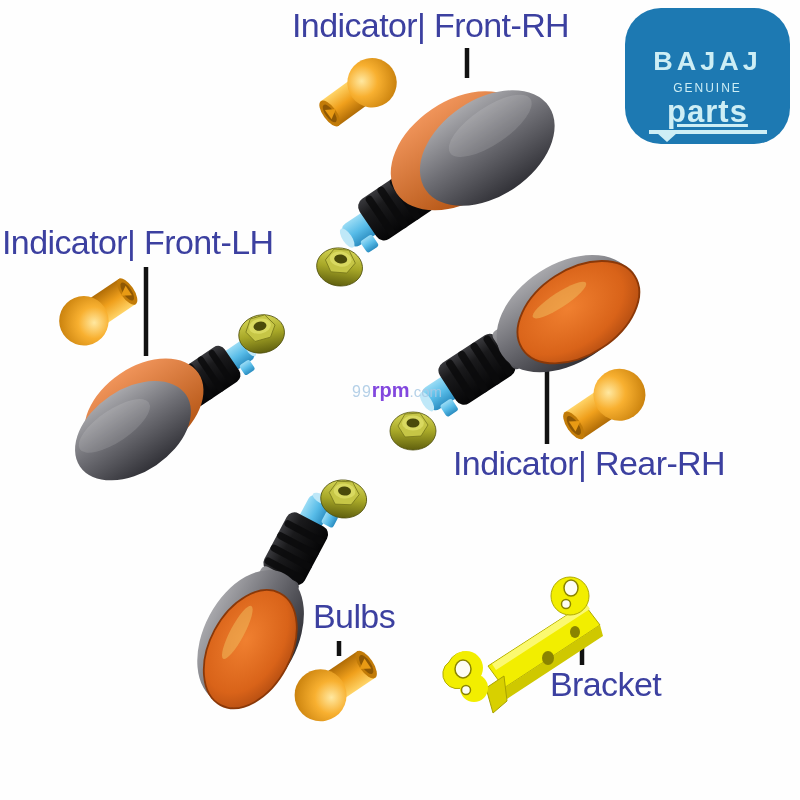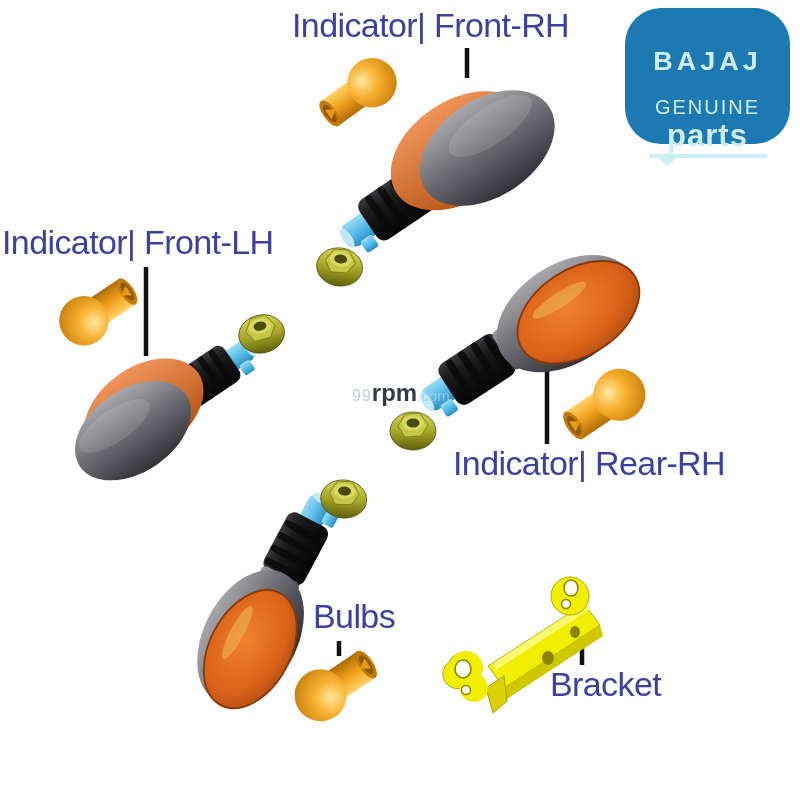--- a/index.html
+++ b/index.html
@@ -17,31 +17,31 @@
   .lbl-front-lh{left:2px;top:224px;}
   .lbl-rear-rh{left:453px;top:445px;}
   .lbl-rear-lh{left:2px;top:699px;}
   .lbl-bulbs{left:313px;top:598px;}
   .lbl-bracket{left:550px;top:666px;}
   
   .watermark{
     position:absolute;left:352px;top:379px;color:var(--watermark-blue,#a9c9e4);
     font-size:16px;opacity:.85;letter-spacing:1px;white-space:nowrap;
   }
-  .watermark .wm-mid{font-weight:bold;font-size:24px;color:#0f172a;letter-spacing:0;}
+  .watermark .wm-mid{font-weight:bold;font-size:20px;color:#6d28d9;letter-spacing:0;}
   .watermark .wm-suffix{font-size:15px;letter-spacing:0;}
   
   .logo{
     position:absolute;left:625px;top:8px;width:165px;height:136px;
     background:var(--logo-bg,#1d79b2);border-radius:36px;text-align:center;
     color:var(--logo-text,#cdeef5);
   }
   .logo-brand{margin-top:38px;font-weight:bold;font-size:27px;letter-spacing:4px;transform:scaleY(.95);}
-  .logo-genuine{margin-top:19px;font-size:20px;letter-spacing:2px;}
-  .logo-parts{margin-top:1px;font-weight:bold;font-size:31px;letter-spacing:1px;line-height:1;}
+  .logo-genuine{margin-top:4px;font-size:12px;letter-spacing:2px;}
+  .logo-parts{margin-top:1px;font-weight:bold;font-size:31px;letter-spacing:1px;line-height:1;text-decoration:underline;}
   .logo-underline{position:relative;width:118px;height:4px;margin:3px auto 0 auto;background:var(--logo-text,#cdeef5);}
   .logo-underline .tri{
     position:absolute;left:8px;top:3px;width:0;height:0;
     border-left:10px solid transparent;border-right:10px solid transparent;
     border-top:9px solid var(--logo-text,#cdeef5);
   }
   
   .leader{stroke:var(--leader-line,#111);stroke-width:4.5;}
   .bracket-base{fill:var(--bracket-yellow,#f2ee00);}
 </style>

